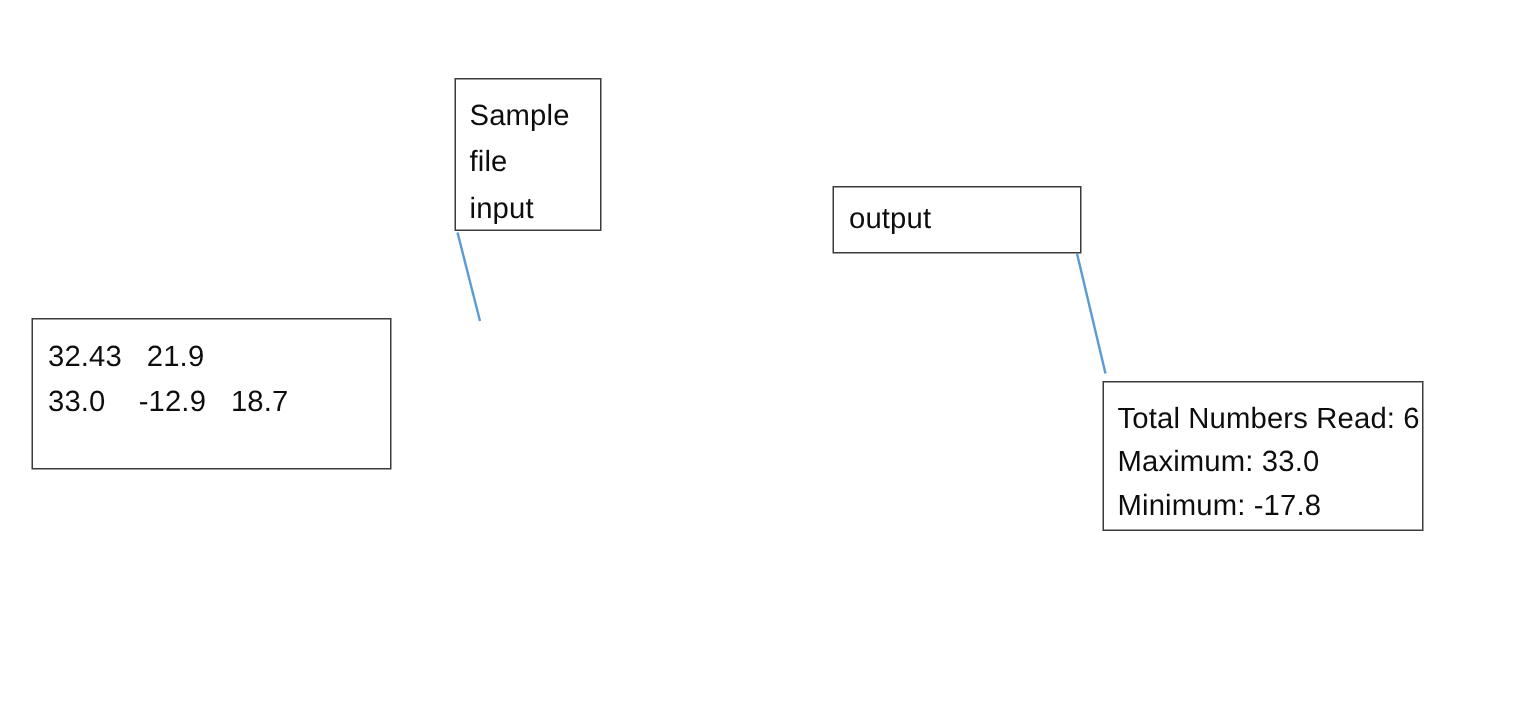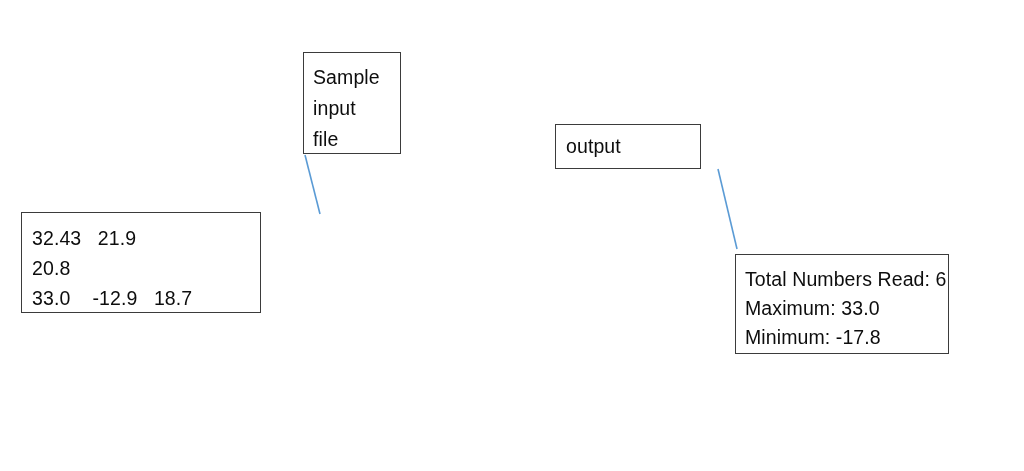--- a/index.html
+++ b/index.html
@@ -54,21 +54,21 @@
     height: 101px;
     padding: 10px 0 0 10px;
   }
   #box-input-data .line {
     line-height: 30px;
   }
   
   #note-output {
     left: 555px;
     top: 124px;
-    width: 146px;
+    width: 166px;
     height: 45px;
     padding: 7px 0 0 10px;
   }
   
   #box-output-results {
     left: 735px;
     top: 254px;
     width: 214px;
     height: 100px;
     padding: 10px 0 0 9px;
@@ -87,27 +87,26 @@
 
 <div id="canvas">
 
   <svg id="connectors" viewBox="0 0 1024 471" width="1024" height="471" xmlns="http://www.w3.org/2000/svg">
     <line x1="305" y1="155" x2="320" y2="214" stroke="#5b9bd5" stroke-width="1.6"></line>
     <line x1="718" y1="169" x2="737" y2="249" stroke="#5b9bd5" stroke-width="1.6"></line>
   </svg>
 
   <div class="box" id="note-input-file">
     <div class="line">Sample</div>
+    <div class="line">file</div>
     <div class="line">input</div>
-    <div class="line">file</div>
   </div>
 
   <div class="box" id="box-input-data">
     <div class="line">32.43   21.9</div>
-    <div class="line">20.8</div>
     <div class="line">33.0    -12.9   18.7</div>
   </div>
 
   <div class="box" id="note-output">
     <div class="line">output</div>
   </div>
 
   <div class="box" id="box-output-results">
     <div class="line">Total Numbers Read: 6</div>
     <div class="line">Maximum: 33.0</div>

